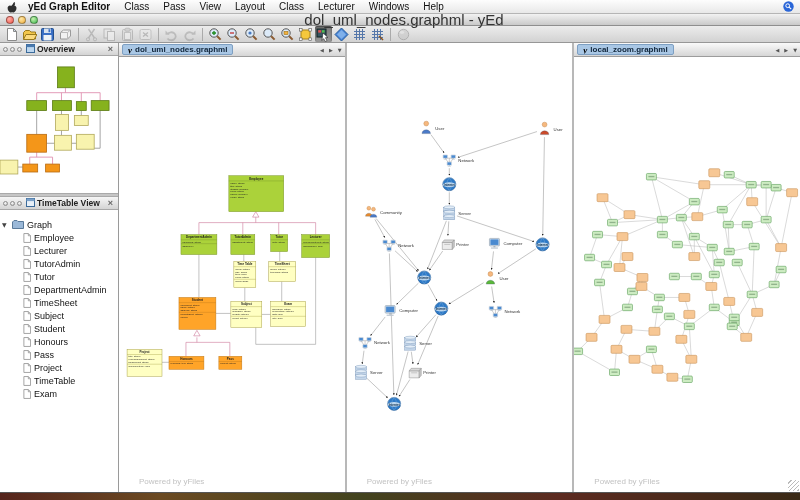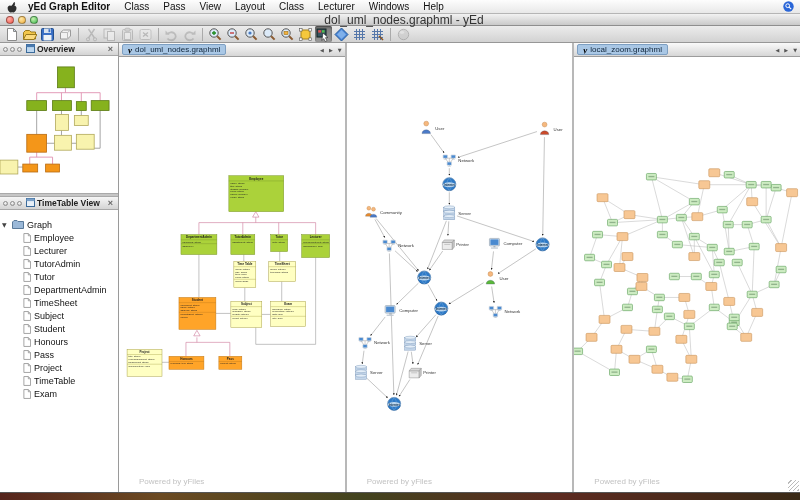--- a/index.html
+++ b/index.html
@@ -12,21 +12,21 @@
   .mitem{padding:0 7px;white-space:nowrap}
   .mitem.app{font-weight:bold}
   .spotlight{margin-left:auto;display:flex;align-items:center}
   
   .titlebar{height:12px;background:linear-gradient(#f2f2f2,#c9c9c9);border-bottom:1px solid #8e8e8e;display:flex;align-items:center;position:relative}
   .lights{display:flex;gap:4px;margin-left:6px}
   .light{width:8px;height:8px;border-radius:50%;border:1px solid rgba(0,0,0,.35)}
   .light.red{background:radial-gradient(circle at 35% 30%,#ffb0a8,#f25648)}
   .light.yellow{background:radial-gradient(circle at 35% 30%,#ffe9a8,#f5b row43);background:radial-gradient(circle at 35% 30%,#ffe9a8,#f0ad3c)}
   .light.green{background:radial-gradient(circle at 35% 30%,#c8f2b0,#3cb94d)}
-  .wtitle{position:absolute;left:8px;right:0;text-align:center;font-size:12px;color:#333}
+  .wtitle{position:absolute;left:8px;right:0;text-align:center;font-size:15px;color:#333}
   
   .toolbar{height:17px;background:linear-gradient(#ececec,#d2d2d2);border-bottom:1px solid #979797;display:flex;align-items:center;padding-left:3px;gap:1px}
   .tbtn{width:17px;height:16px;display:flex;align-items:center;justify-content:center;border-radius:2px}
   .tbtn svg{width:15px;height:15px}
   .tbtn.pressed{background:linear-gradient(#7c7c7c,#9a9a9a);box-shadow:inset 0 1px 2px rgba(0,0,0,.5)}
   .tbtn.dis{opacity:.55}
   .tsep{width:1px;height:13px;background:#aaa;margin:0 3px}
   
   .content{position:absolute;top:43px;bottom:0;left:0;right:0;display:flex}
   .sidebar{width:119px;background:#5eead4;border-right:1px solid #9a9a9a;display:flex;flex-direction:column}
@@ -41,21 +41,21 @@
   .structpanel{flex:1}
   .tree{font-size:9px;color:#111;padding:8px 2px;background:#fff;flex:1}
   .trow{display:flex;align-items:center;height:13px;gap:3px;white-space:nowrap}
   .trow.child{padding-left:21px}
   .tri{font-family:"DejaVu Sans",sans-serif;font-size:6px;color:#444;width:7px}
   .tri::before{content:"▼"}
   
   .panels{flex:1;display:flex;gap:2px;background:#b8b8b8}
   .dpanel{flex:1;display:flex;flex-direction:column;min-width:0}
   .phead{height:14px;background:linear-gradient(#fafafa,#d6d6d6);border-bottom:1px solid #9c9c9c;display:flex;align-items:center;padding:0 3px}
-  .tab{display:flex;align-items:center;gap:3px;background:#a9c7e5;border:1px solid #7d9fc2;border-radius:2px;padding:0 5px;height:11px;font-size:8px;font-weight:normal;color:#10253a;white-space:nowrap;overflow:hidden}
+  .tab{display:flex;align-items:center;gap:3px;background:#a9c7e5;border:1px solid #7d9fc2;border-radius:2px;padding:0 5px;height:11px;font-size:8px;font-weight:bold;color:#10253a;white-space:nowrap;overflow:hidden}
   .yglyph{font-family:"Liberation Serif",serif;font-style:italic;font-weight:bold;font-size:9px;color:#000}
   .yglyph::before{content:"y"}
   .arrows{margin-left:auto;display:flex;gap:5px;color:#555;font-size:5px;font-family:"DejaVu Sans",sans-serif;align-items:center}
   .aL::before{content:"◀"}.aR::before{content:"▶"}.aD::before{content:"▼"}
   .pcanvas{flex:1;background:#fff;position:relative;overflow:hidden}
   .pcanvas svg{position:absolute;inset:0;width:100%;height:100%}
   .powered{position:absolute;left:20px;bottom:6px;font-size:8px;color:#c2c2c2}
   .grip{position:absolute;right:1px;bottom:1px;width:11px;height:11px;background:repeating-linear-gradient(135deg,transparent 0 2px,#bbb 2px 3px)}
   text{font-family:"Liberation Sans",sans-serif}
 </style>

